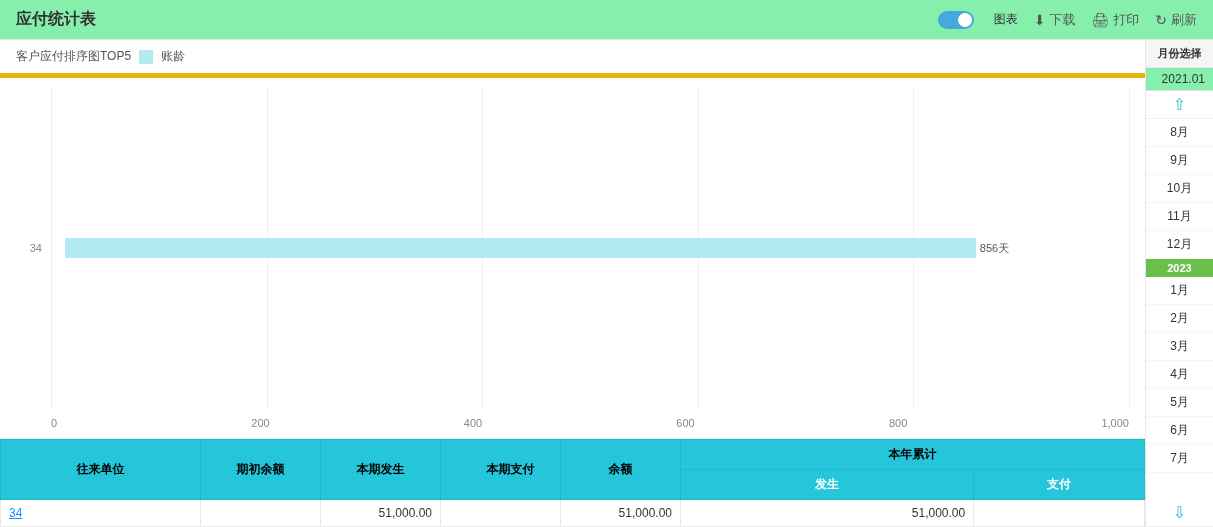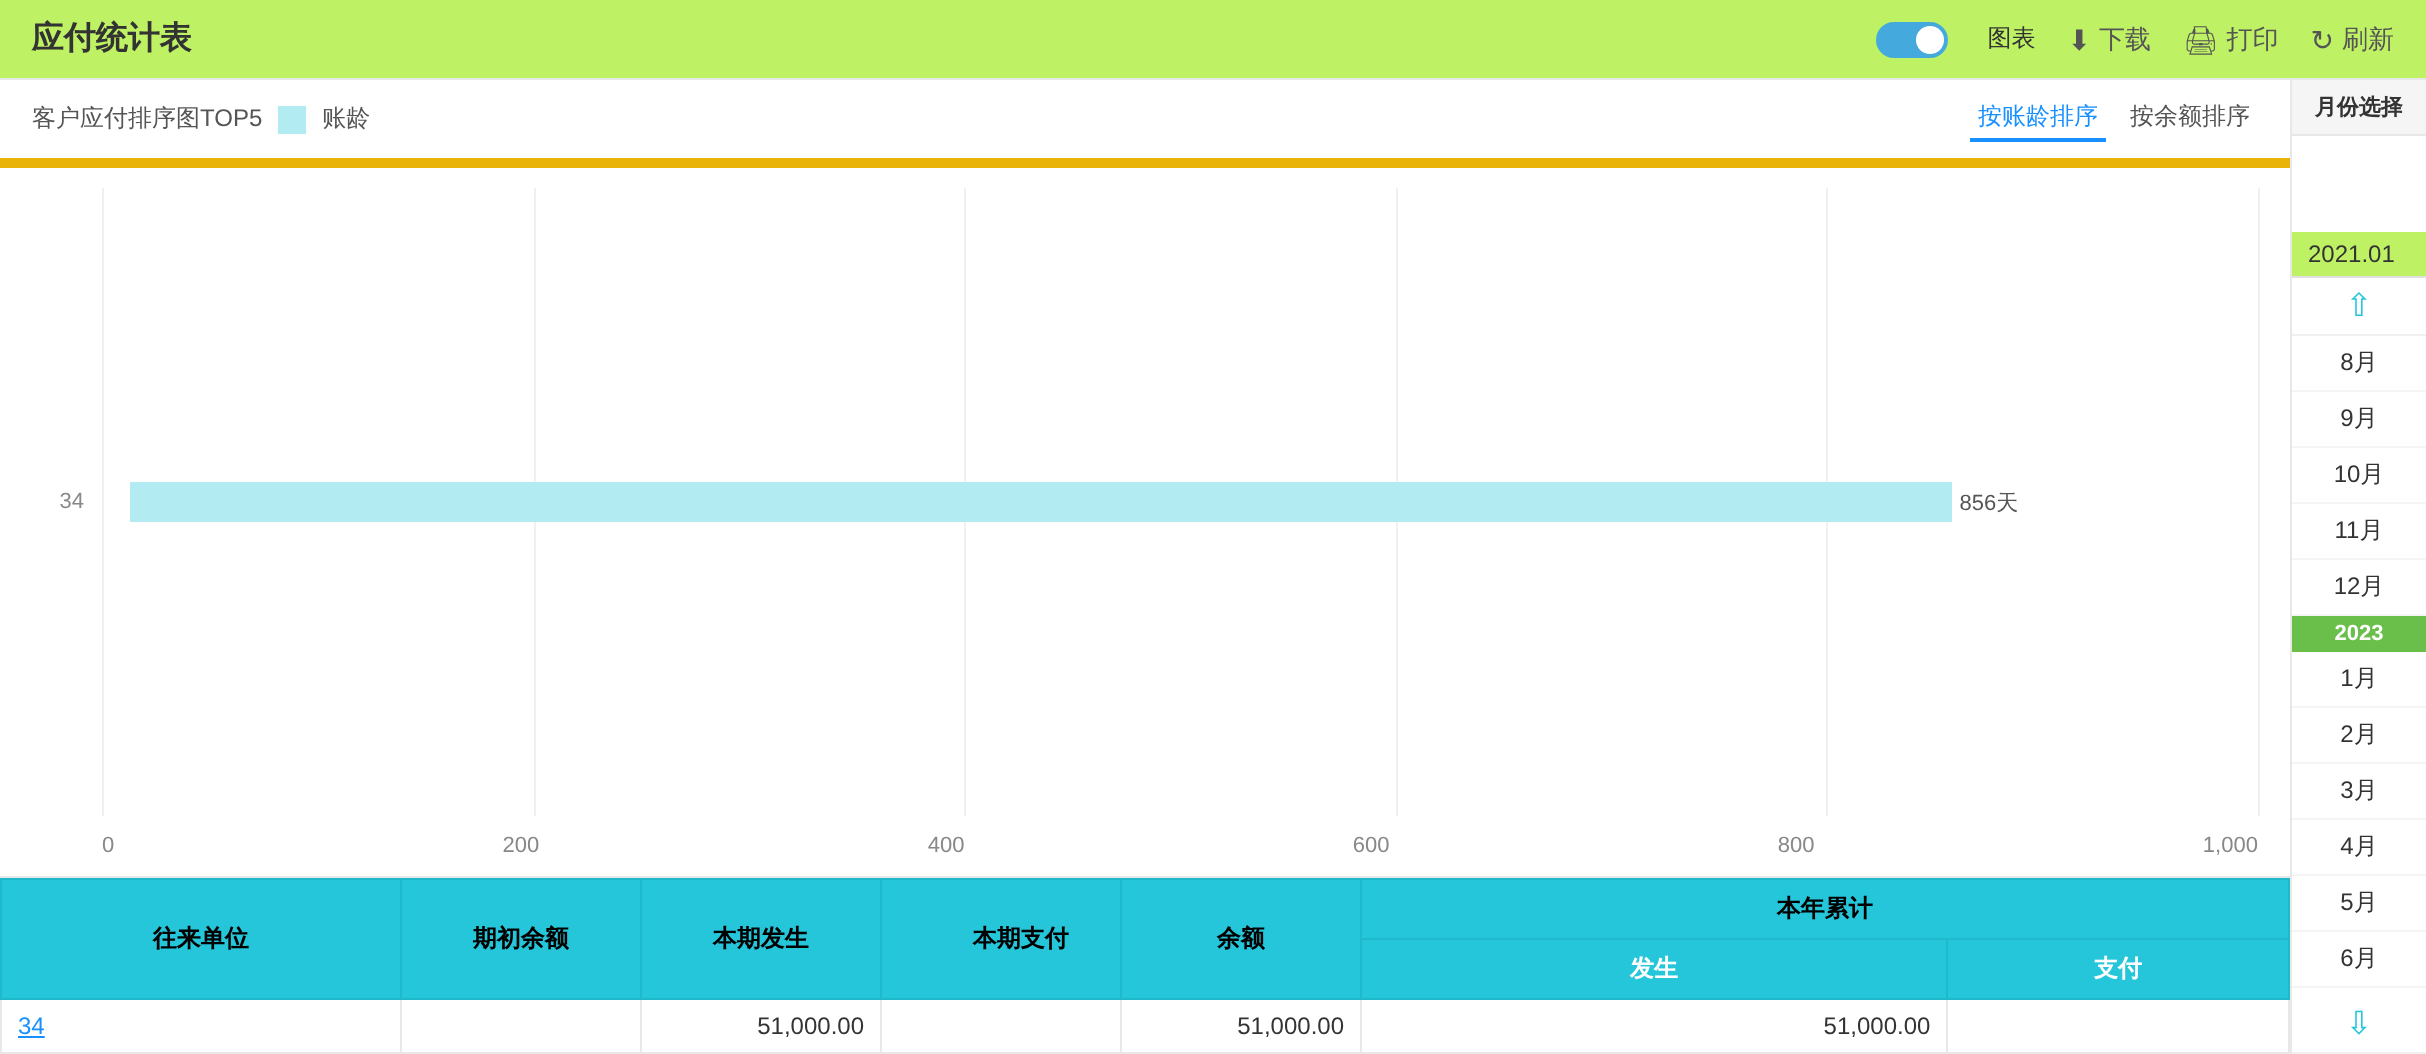--- a/index.html
+++ b/index.html
@@ -1,21 +1,21 @@
 <!DOCTYPE html>
 <html><head>
   <meta charset="utf-8">
   <style>
     * { box-sizing: border-box; margin: 0; padding: 0; }
     body { font-family: 'Microsoft YaHei', Arial, sans-serif; font-size: 12px; background: #f0f2f5; color: #333; }
     
     .main-container { width: 1213px; height: 527px; display: flex; flex-direction: column; background: #fff; overflow: hidden; }
     
     
-    .header { display: flex; align-items: center; justify-content: space-between; padding: 8px 16px; background: #bef264; border-bottom: 1px solid #e8e8e8; height: 40px; }
+    .header { display: flex; align-items: center; justify-content: space-between; padding: 8px 16px; background: #86efac; border-bottom: 1px solid #e8e8e8; height: 40px; }
     .header-title { font-size: 16px; font-weight: bold; color: #333; }
     .header-actions { display: flex; align-items: center; gap: 16px; }
     .toggle-group { display: flex; align-items: center; gap: 20px; }
     .toggle-switch { width: 36px; height: 18px; background: #4ad; border-radius: 9px; position: relative; cursor: pointer; }
     .toggle-switch::after { content: ''; position: absolute; width: 14px; height: 14px; background: #fff; border-radius: 50%; top: 2px; right: 2px; }
     .action-btn { display: flex; align-items: center; gap: 4px; color: #555; cursor: pointer; font-size: 13px; }
     .icon-download::before { content: '⬇'; font-size: 14px; }
     .icon-print::before { content: '🖨'; font-size: 14px; }
     .icon-refresh::before { content: '↻'; font-size: 14px; }
     
@@ -61,21 +61,21 @@
     .th-sub { background: #26c6da; color: #fff; text-align: center; padding: 6px 8px; font-size: 12px; border: 1px solid #20b8cb; }
     
     td { padding: 6px 8px; border: 1px solid #e8e8e8; font-size: 12px; text-align: right; }
     td.left-align { text-align: left; }
     td a { color: #1890ff; text-decoration: underline; cursor: pointer; }
     
     
     .sidebar { width: 68px; background: #fff; border-left: 1px solid #e8e8e8; display: flex; flex-direction: column; overflow: hidden; font-size: 12px; }
     
     .sidebar-title { background: #f5f5f5; padding: 6px 8px; font-size: 11px; color: #333; border-bottom: 1px solid #e8e8e8; font-weight: bold; text-align: center; }
-    .sidebar-year-label { background: #bef264; padding: 4px 8px; text-align: left; color: #333; font-size: 12px; border-bottom: 1px solid #e0e0e0; margin-top: 48px; }
+    .sidebar-year-label { background: #86efac; padding: 4px 8px; text-align: right; color: #333; font-size: 12px; border-bottom: 1px solid #e0e0e0; }
     
     .sidebar-scroll { flex: 1; overflow-y: auto; overflow-x: hidden; }
     
     .sidebar-nav-btn { text-align: center; padding: 4px; cursor: pointer; color: #26c6da; font-size: 16px; background: #fff; border-bottom: 1px solid #f0f0f0; }
     
     .sidebar-item { padding: 5px 8px; text-align: center; cursor: pointer; color: #333; border-bottom: 1px solid #f5f5f5; }
     .sidebar-year-marker { background: #6abf4b; color: #fff; padding: 3px 8px; text-align: center; font-size: 11px; font-weight: bold; }
   </style>
 </head>
 <body>
@@ -106,24 +106,20 @@
 
   <div class="content-area">
 
     <div class="chart-section">
 
       <div class="chart-header">
         <div class="chart-legend">
           <span>客户应付排序图TOP5</span>
           <span class="legend-box"></span>
           <span>账龄</span>
-        </div>
-        <div class="chart-sort">
-          <span class="sort-btn active">按账龄排序</span>
-          <span class="sort-btn">按余额排序</span>
         </div>
       </div>
 
       <div class="bar-chart-container">
         <div class="bar-chart">
 
           <div class="chart-y-axis">
             <span>34</span>
           </div>
 

